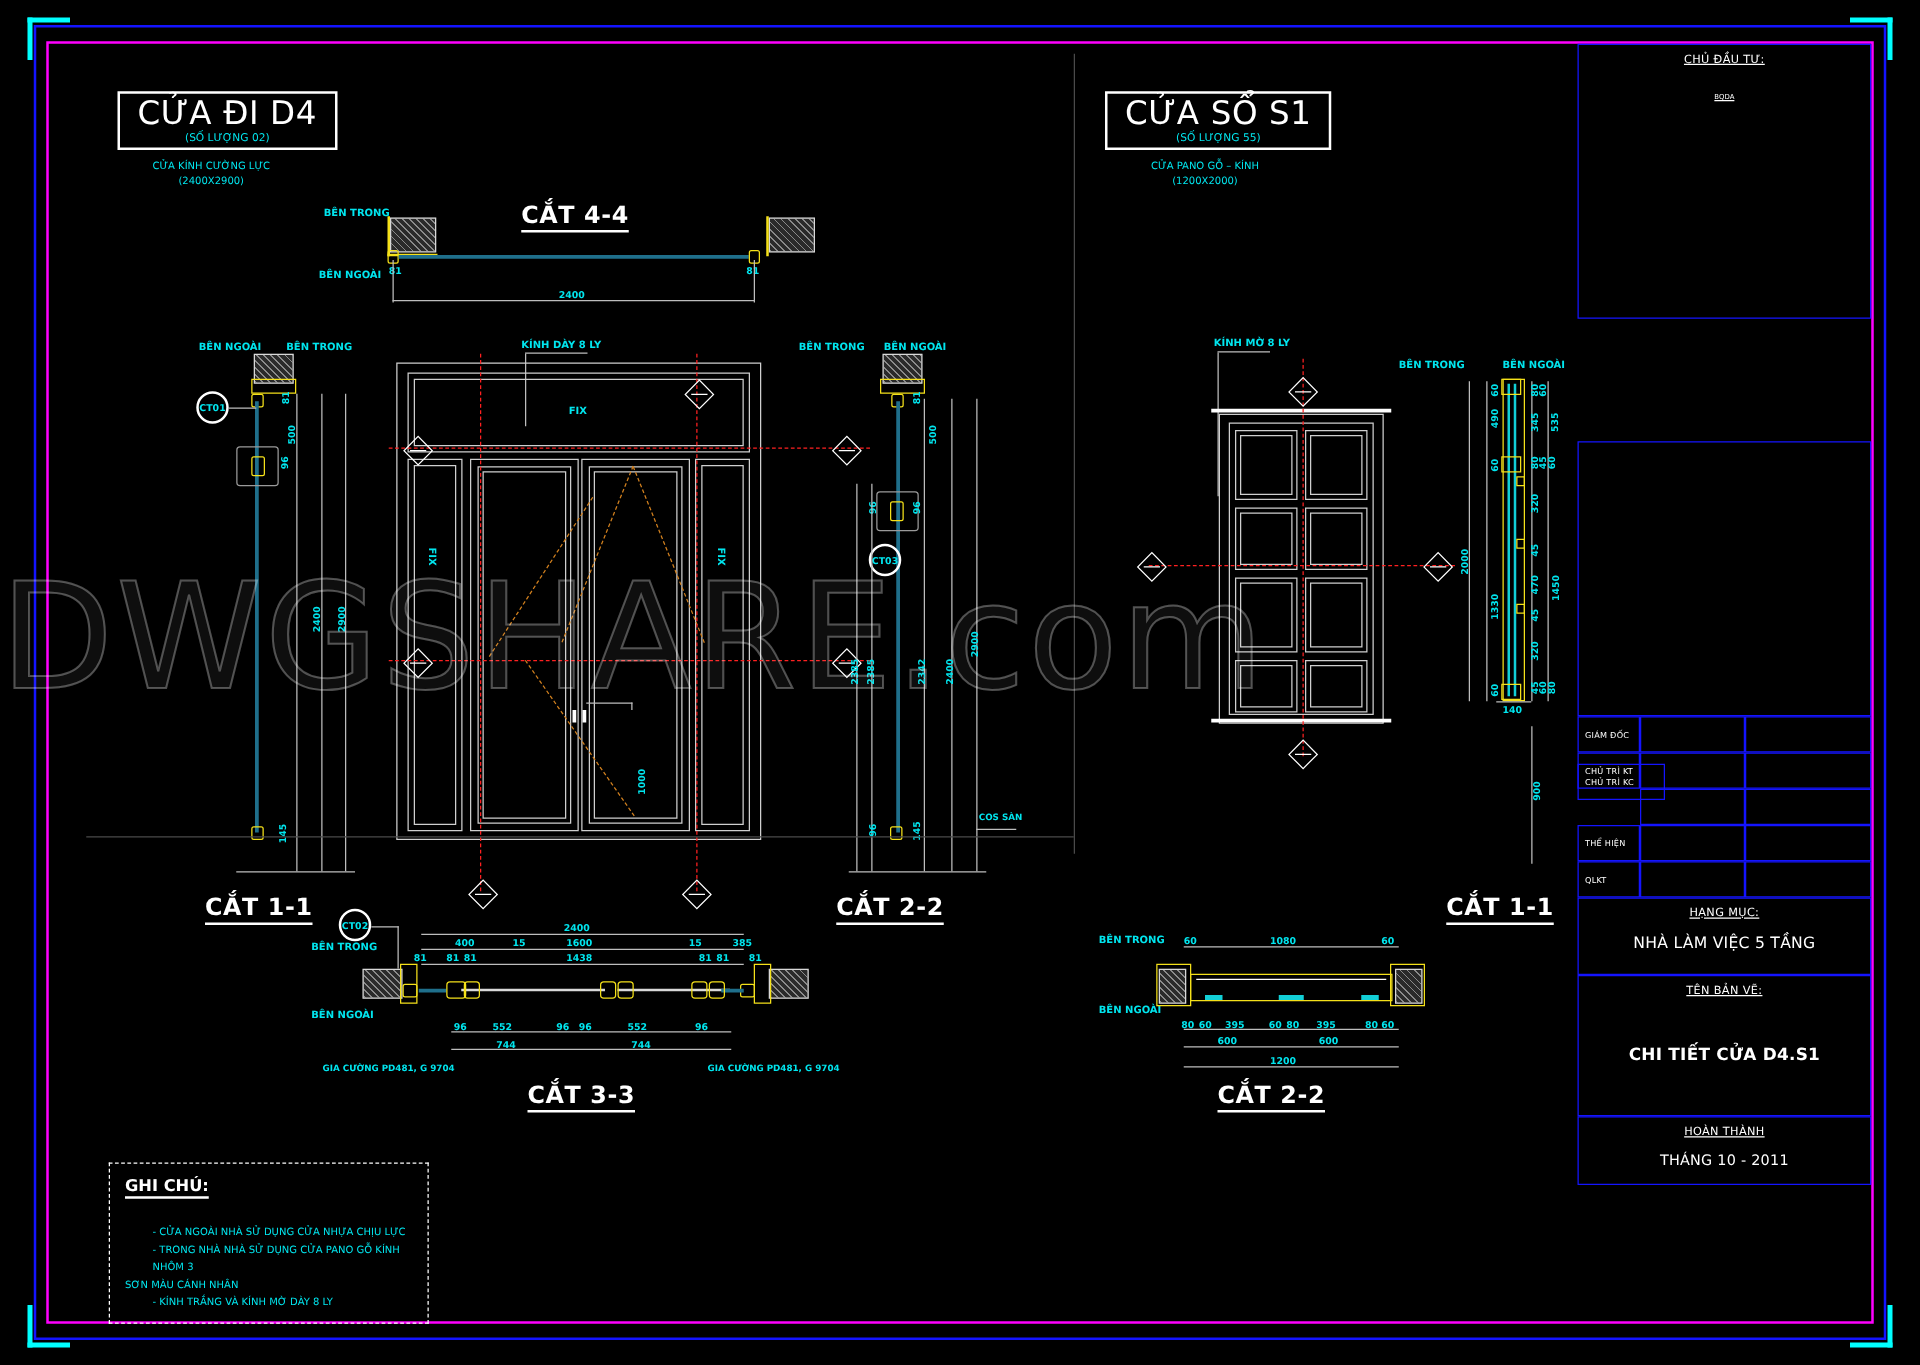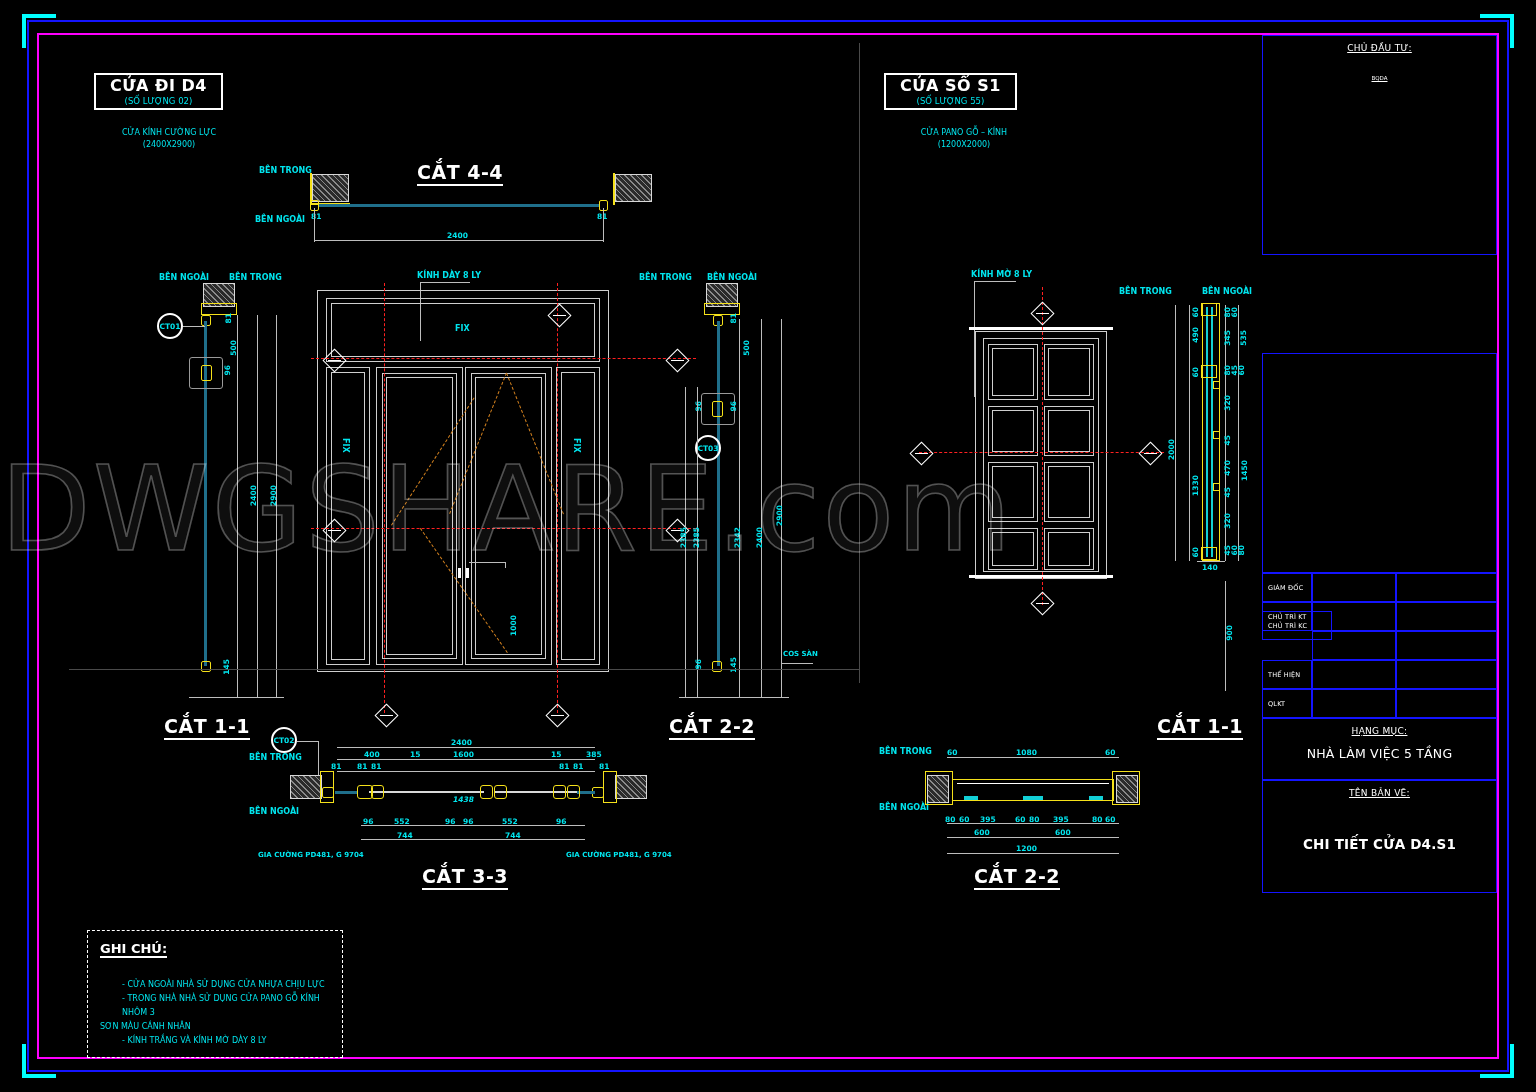--- a/index.html
+++ b/index.html
@@ -29,21 +29,21 @@
 
   
   .sheet { position:absolute; left:39px; top:35px; right:39px; bottom:35px; }
   .dim   { position:absolute; color:#00e5ee; font-size:7.5px; white-space:nowrap; font-weight:600;}
   .dimv  { position:absolute; color:#00e5ee; font-size:7.5px; white-space:nowrap;
            writing-mode:vertical-rl; transform:rotate(180deg); font-weight:600;}
   .cy-lbl{ position:absolute; color:#00e5ee; font-size:8px; white-space:nowrap; font-weight:600;}
 
   
   .titlebox { position:absolute; border:2px solid #fff; padding:3px 14px 2px; text-align:center; }
-  .titlebox .t1 { font-size:16px; font-weight:bold; letter-spacing:.5px; line-height:1.05; }
+  .titlebox .t1 { font-size:26px; font-weight:normal; letter-spacing:.5px; line-height:1.05; }
   .titlebox .t2 { font-size:8.5px; color:#00e5ee; margin-top:1px; }
   .subcap { position:absolute; text-align:center; color:#00e5ee; font-size:8px; line-height:1.45; }
 
   .seclabel { position:absolute; font-size:19px; font-weight:bold; color:#fff;
               border-bottom:2px solid #fff; padding-bottom:1px; white-space:nowrap; letter-spacing:.5px;}
 
   
   .ln  { position:absolute; background:#bdbdbd; }
   .lnw { position:absolute; background:#ffffff; }
   .lny { position:absolute; background:#f5e11a; }
@@ -302,21 +302,21 @@
 
     <div class="ln" style="left:298px; top:712px; width:258px; height:1px;"></div>
     <div class="dim" style="left:412px; top:703px;">2400</div>
     <div class="ln" style="left:298px; top:724px; width:258px; height:1px;"></div>
     <div class="dim" style="left:325px; top:715px;">400</div>
     <div class="dim" style="left:371px; top:715px;">15</div>
     <div class="dim" style="left:414px; top:715px;">1600</div>
     <div class="dim" style="left:512px; top:715px;">15</div>
     <div class="dim" style="left:547px; top:715px;">385</div>
     <div class="ln" style="left:298px; top:736px; width:258px; height:1px;"></div>
-    <div class="dim" style="left:414px; top:760px;font-style:italic;">1438</div>
+    <div class="dim" style="left:414px; top:727px;">1438</div>
     <div class="dim" style="left:292px; top:727px;">81</div>
     <div class="dim" style="left:318px; top:727px;">81</div>
     <div class="dim" style="left:332px; top:727px;">81</div>
     <div class="dim" style="left:520px; top:727px;">81</div>
     <div class="dim" style="left:534px; top:727px;">81</div>
     <div class="dim" style="left:560px; top:727px;">81</div>
 
     <div class="ln" style="left:322px; top:790px; width:224px; height:1px;"></div>
     <div class="dim" style="left:324px; top:782px;">96</div>
     <div class="dim" style="left:355px; top:782px;">552</div>
@@ -521,18 +521,22 @@
       <div class="cell" style="left:134px; top:654px; width:101px; height:29px;"></div>
 
       <div class="cell ctr" style="left:0; top:683px; width:235px; height:62px;">
         <div class="hd">HẠNG MỤC:</div>
         <div class="val">NHÀ LÀM VIỆC 5 TẦNG</div>
       </div>
       <div class="cell ctr" style="left:0; top:745px; width:235px; height:113px;">
         <div class="hd">TÊN BẢN VẼ:</div>
         <div class="val big" style="margin-top:38px;">CHI TIẾT CỬA D4.S1</div>
       </div>
+      <div class="cell ctr" style="left:0; top:858px; width:235px; height:55px;">
+        <div class="hd">HOÀN THÀNH</div>
+        <div class="val" style="font-size:11.5px;">THÁNG 10 - 2011</div>
+      </div>
     </div>
 
   </div>
 
   <div class="wm">DWGSHARE.com</div>
 </div>
 
 </body></html>

